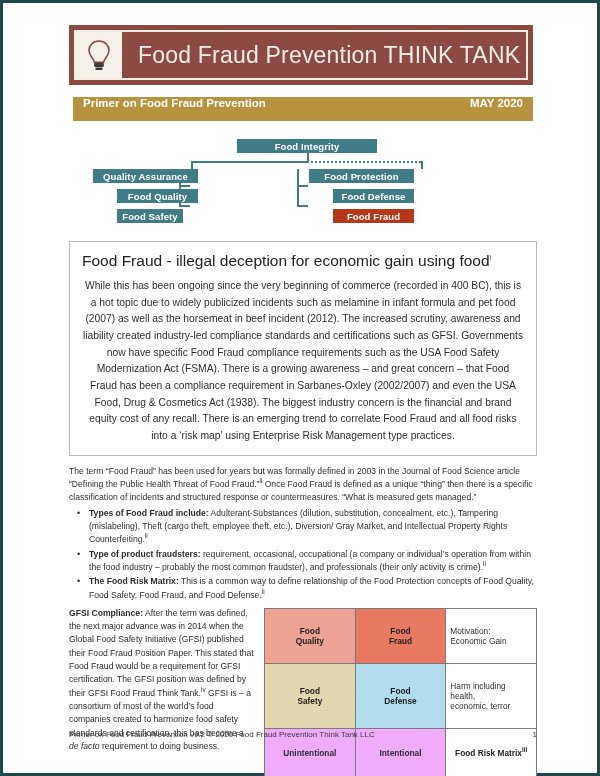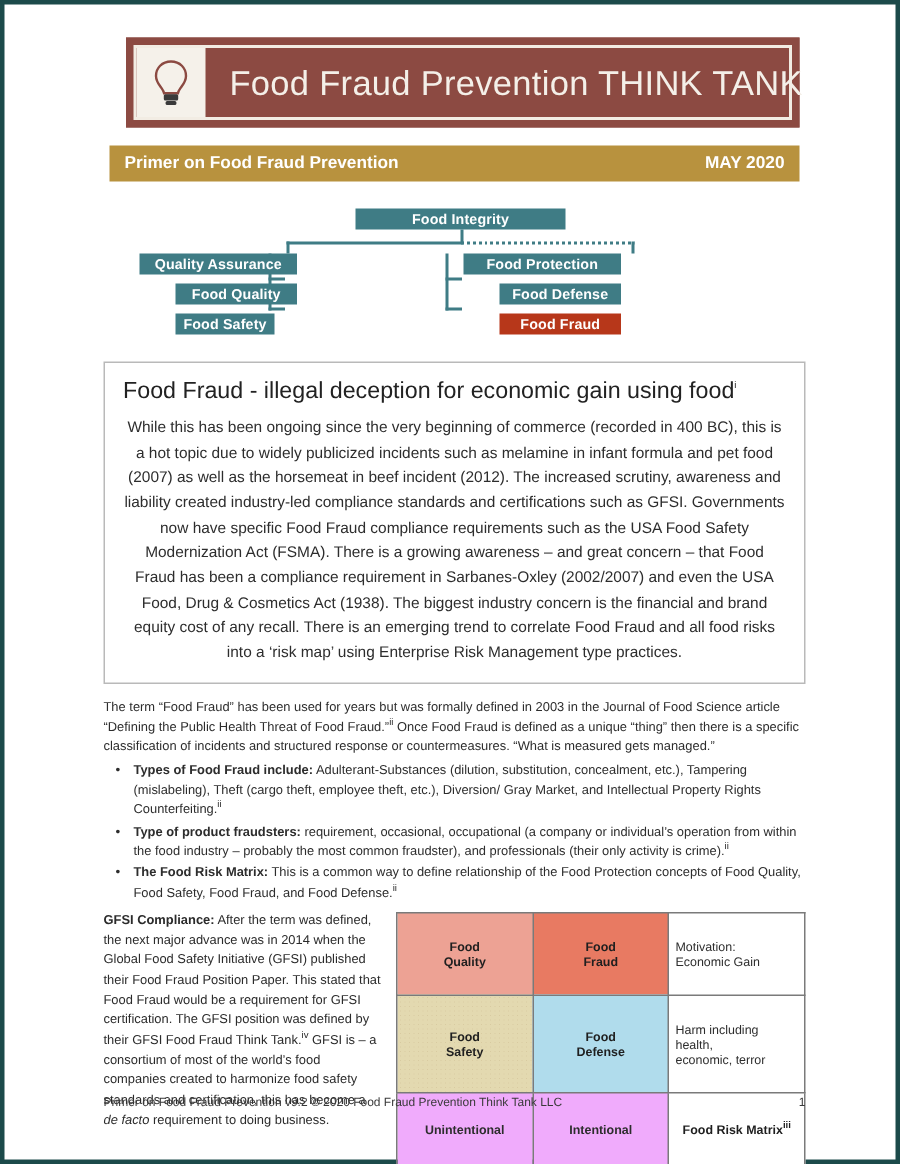--- a/index.html
+++ b/index.html
@@ -25,21 +25,21 @@
   }
 
   
   .banner{
     position:relative;
     height:60px;
     background:#8c4a42;
     border:1px solid #8c4a42;
     box-sizing:border-box;
     display:flex;align-items:center;
-    margin-left:15px;margin-right:4px;
+    margin-left:0;margin-right:4px;
   }
   .banner-frame{
     position:absolute;left:4px;top:4px;right:4px;bottom:4px;
     border:2px solid #f2ece3;
     pointer-events:none;
   }
   .bulb-box{
     position:relative;
     width:46px;height:46px;
     background:#f5f1ea;
@@ -57,21 +57,21 @@
     font-weight:400;
     white-space:nowrap;
   }
 
   
   .goldbar{
     margin:12px 4px 0 4px;
     height:24px;
     background:#b8923e;
     color:#ffffff;
-    display:flex;align-items:center;justify-content:space-between;
+    display:flex;align-items:flex-start;justify-content:space-between;
     padding:0 10px;
     box-sizing:border-box;
     font-size:11.5px;font-weight:bold;
   }
 
   
   .diagram{
     position:relative;
     height:96px;
     margin:10px 0 0 0;

